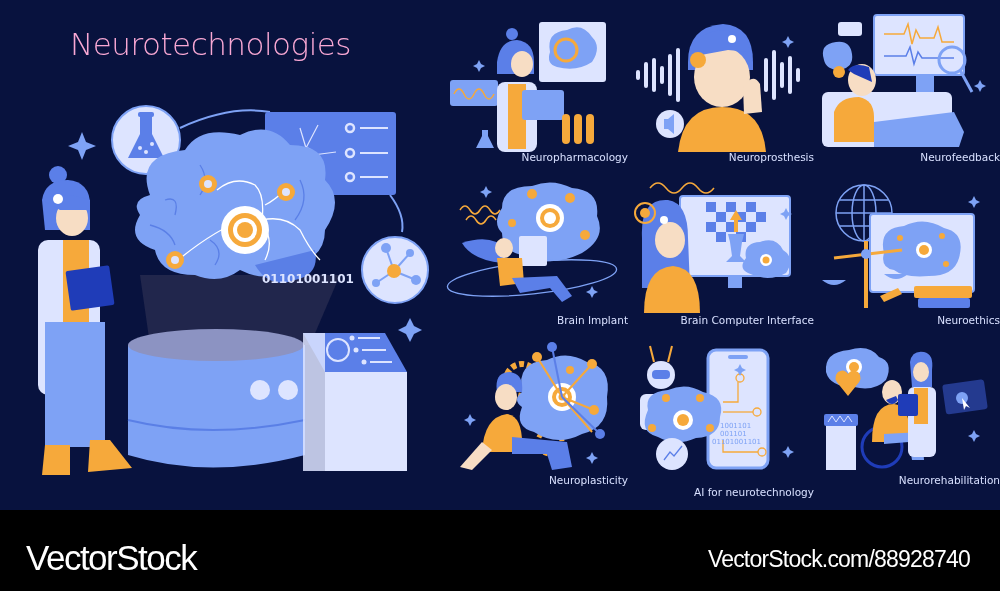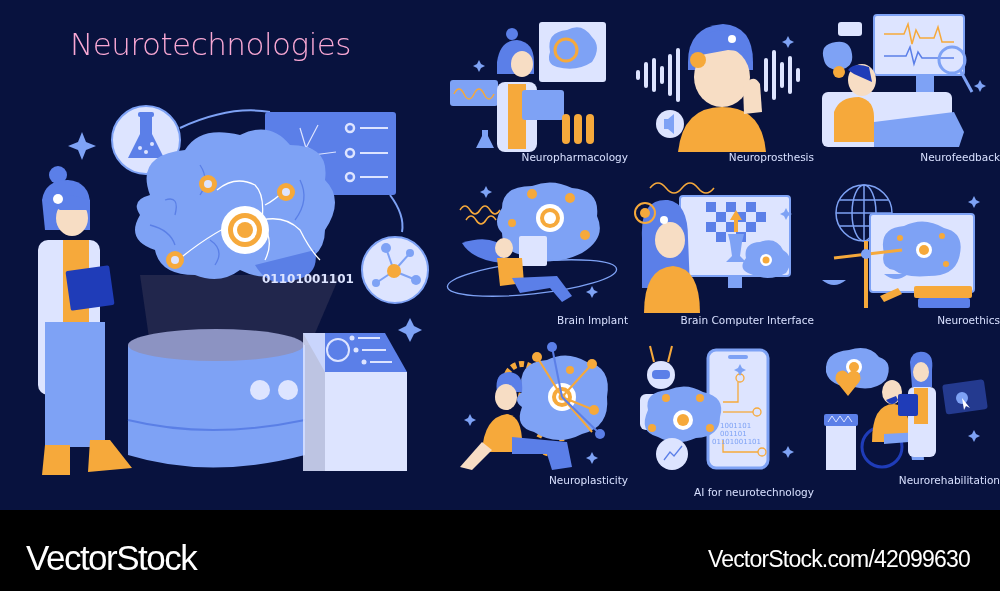--- a/index.html
+++ b/index.html
@@ -421,14 +421,14 @@
       <path d="M148 56 L156 66 L152 64 L150 68 Z" fill="#ffffff"></path>
       <path d="M160 88 L162 92 L166 94 L162 96 L160 100 L158 96 L154 94 L158 92 Z" fill="#7ea2f5"></path>
     </svg>
     <div class="cap" style="top:132px">Neurorehabilitation</div>
   </div>
 
 </div>
 
 <div class="footer">
   <div class="brand">VectorStock</div>
-  <div class="stockid">VectorStock.com/42099630</div>
+  <div class="stockid">VectorStock.com/88928740</div>
 </div>
 
 </body></html>

